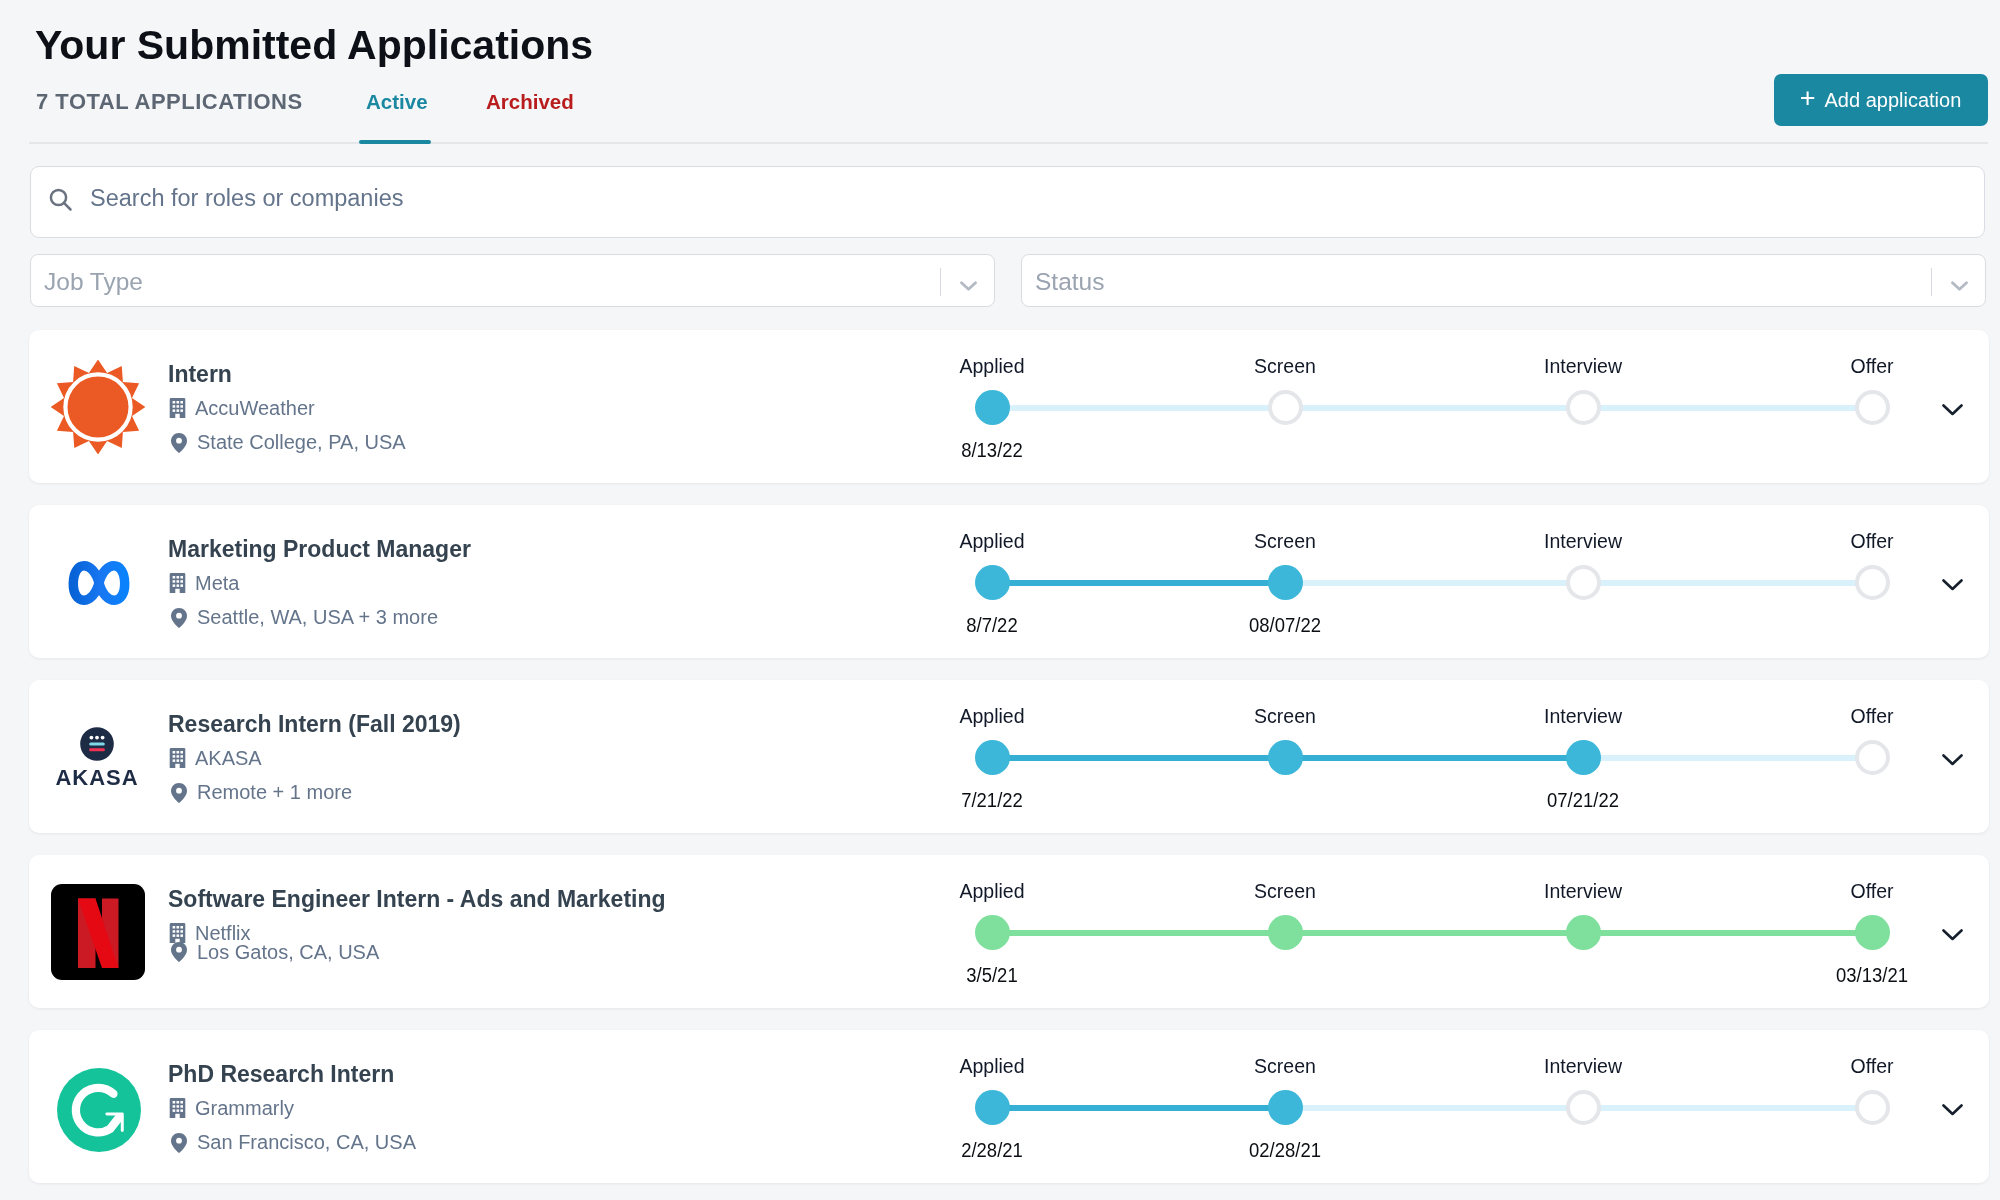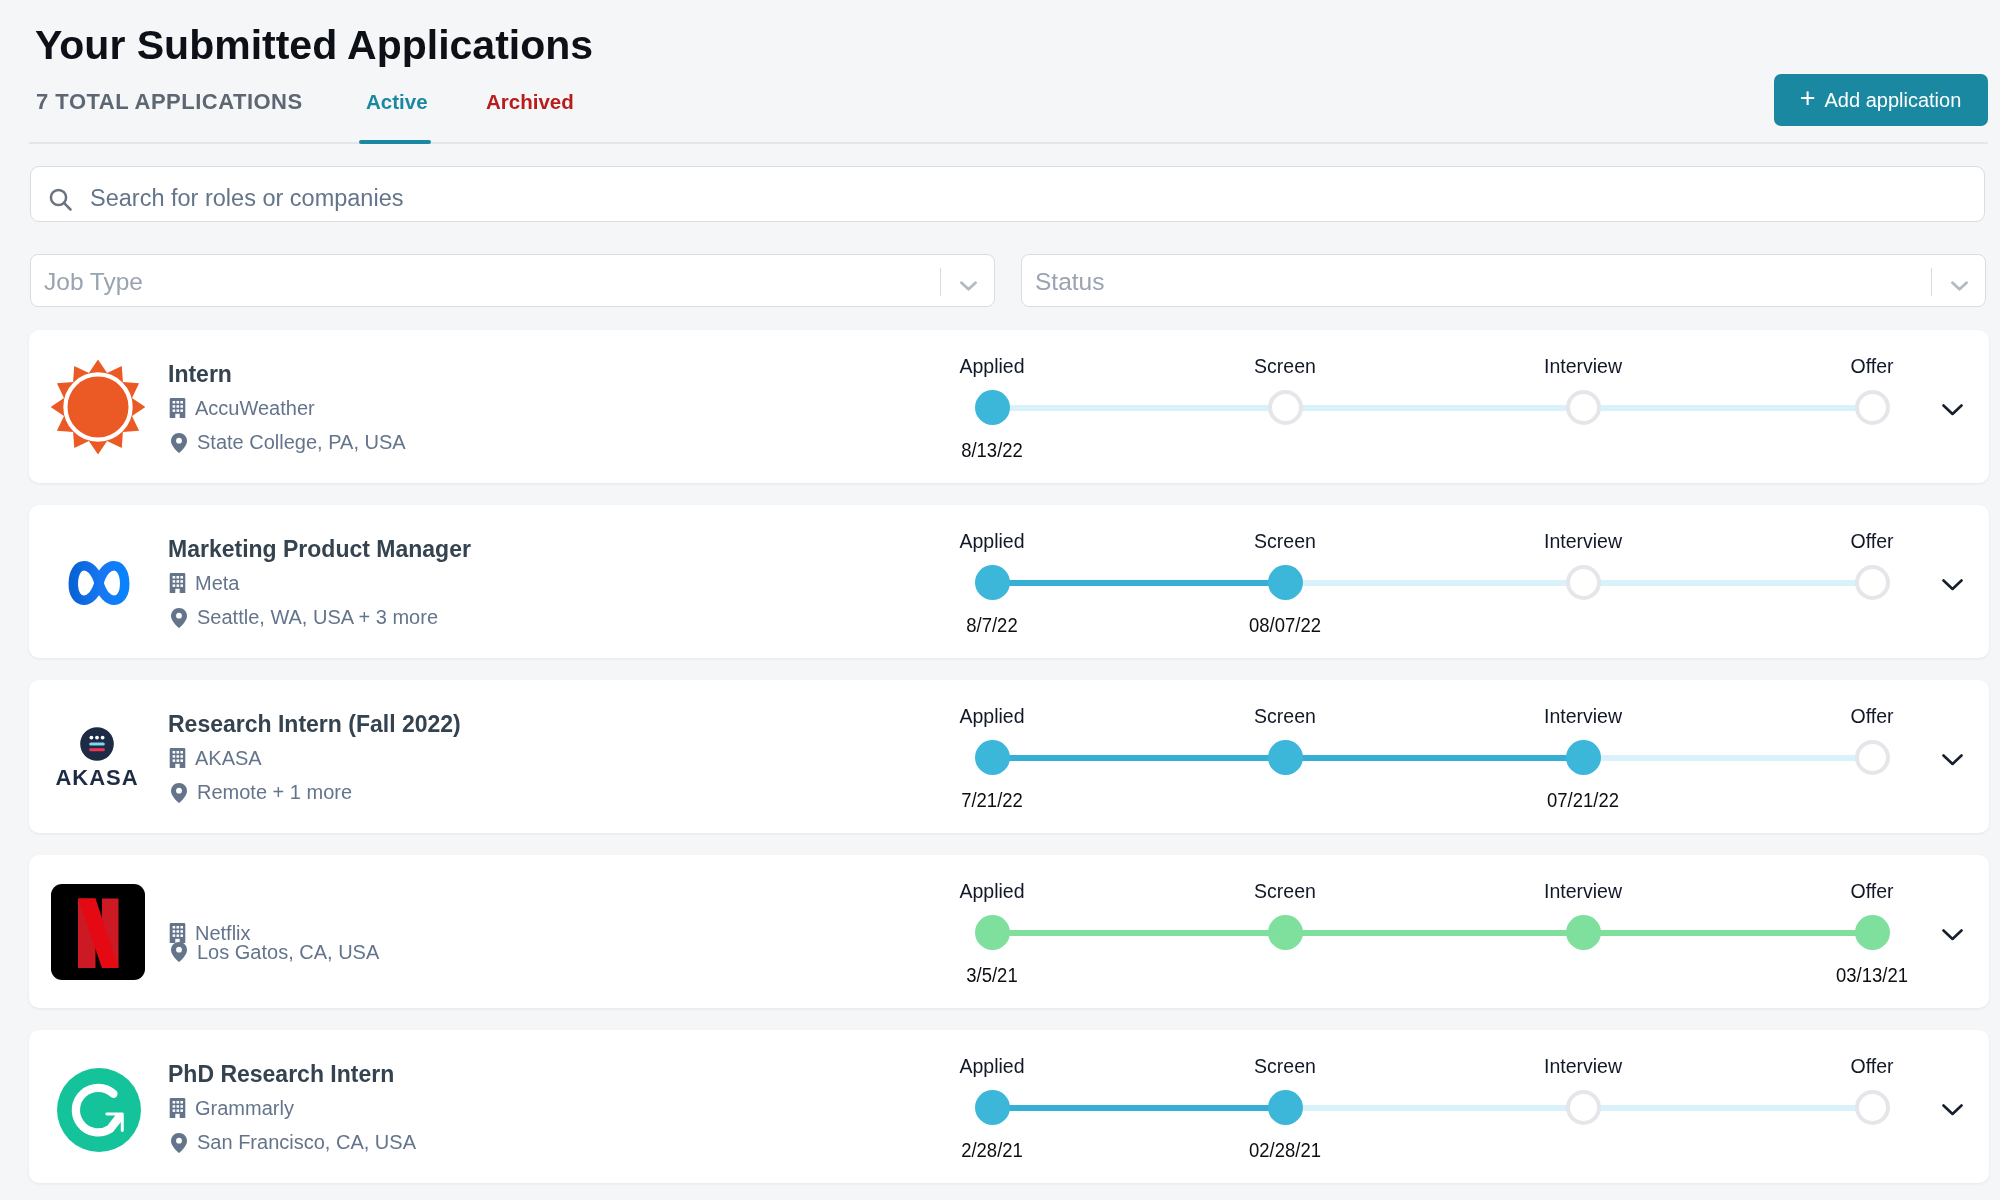--- a/index.html
+++ b/index.html
@@ -5,21 +5,21 @@
 html,body { width:2000px; height:1200px; background:#f5f6f8; font-family:"Liberation Sans",sans-serif; position:relative; overflow:hidden; }
 h1 { position:absolute; left:35px; top:22px; font-size:41px; font-weight:700; color:#0d1117; }
 .subcount { position:absolute; left:36px; top:89px; font-size:22px; font-weight:700; color:#5d6673; letter-spacing:0.5px; }
 .tab-active { position:absolute; left:366px; top:90px; font-size:20.5px; font-weight:700; color:#1b88a1; }
 .tab-arch { position:absolute; left:486px; top:90px; font-size:20.5px; font-weight:700; color:#b91c1c; }
 .divider { position:absolute; left:29px; top:142px; width:1959px; height:1.5px; background:#e4e6e9; }
 .underline { position:absolute; left:359px; top:139.5px; width:72px; height:4px; background:#1b88a1; border-radius:2px; }
 .addbtn { position:absolute; left:1773.5px; top:74px; width:214px; height:52px; background:#1b88a1; border-radius:7px; color:#fff; display:flex; align-items:center; justify-content:center; }
 .addbtn .plus { font-size:27px; font-weight:400; margin-right:9px; margin-top:-3px; }
 .addbtn .txt { font-size:20px; font-weight:400; }
-.search { position:absolute; left:30px; top:166px; width:1955px; height:56px; background:#fff; border:1.5px solid #d9dde3; border-radius:9px; }
+.search { position:absolute; left:30px; top:166px; width:1955px; height:72px; background:#fff; border:1.5px solid #d9dde3; border-radius:9px; }
 .search .ph { position:absolute; left:59px; top:18px; font-size:23.5px; color:#64748b; }
 .filter { position:absolute; top:254px; height:53px; background:#fff; border:1.5px solid #d9dde3; border-radius:8px; }
 .filter .ph { position:absolute; left:13px; top:12.5px; font-size:24.5px; color:#9aa3b0; }
 .filter .sep { position:absolute; right:53px; top:13px; width:1.5px; height:28px; background:#d6dade; }
 .filter .chev { position:absolute; right:17px; top:21.5px; }
 .card { position:absolute; left:29px; width:1960px; height:153px; background:#fff; border-radius:10px; box-shadow:0 1px 3px rgba(16,24,40,0.07); }
 .ttl { position:absolute; left:139px; top:30.5px; font-size:23px; font-weight:700; color:#34434f; }
 .meta { position:absolute; left:140px; height:24px; display:flex; align-items:center; font-size:20px; color:#64748b; }
 .mic { display:flex; align-items:center; }
 .trk { position:absolute; top:74.5px; height:6.5px; border-radius:3px; }
@@ -154,21 +154,21 @@
 <div class="card" style="top:680px">
 <svg width="86" height="64" viewBox="0 0 86 64" style="position:absolute;left:26px;top:44.5px">
 <circle cx="42" cy="19" r="16.8" fill="#1d2b44"></circle>
 <circle cx="36.4" cy="12.6" r="1.9" fill="#fff"></circle>
 <circle cx="42" cy="12.6" r="1.9" fill="#fff"></circle>
 <circle cx="47.6" cy="12.6" r="1.9" fill="#fff"></circle>
 <rect x="34.2" y="17.6" width="15.6" height="3" rx="1.5" fill="#7fd8e8"></rect>
 <rect x="34.2" y="23.2" width="15.6" height="3" rx="1.2" fill="#ef3352"></rect>
 <text x="42" y="60" text-anchor="middle" font-family="'Liberation Sans',sans-serif" font-weight="bold" font-size="22" letter-spacing="1" fill="#1d2b44">AKASA</text>
 </svg>
-<div class="ttl">Research Intern (Fall 2022)</div>
+<div class="ttl">Research Intern (Fall 2019)</div>
 <div class="meta" style="top:66px"><span class="mic" style="margin-right:9px">
         <svg width="17" height="20" viewBox="0 0 17 20">
 <path d="M2,0 h13 a1.3,1.3 0 0 1 1.3,1.3 V20 H0.7 V1.3 A1.3,1.3 0 0 1 2,0 Z" fill="#64748b"></path>
 <rect x="3.6" y="3" width="2.6" height="2.5" fill="#fff"></rect>
           <rect x="7.5" y="3" width="2.6" height="2.5" fill="#fff"></rect>
           <rect x="11.4" y="3" width="2.6" height="2.5" fill="#fff"></rect>
 <rect x="3.6" y="7.2" width="2.6" height="2.5" fill="#fff"></rect>
           <rect x="7.5" y="7.2" width="2.6" height="2.5" fill="#fff"></rect>
           <rect x="11.4" y="7.2" width="2.6" height="2.5" fill="#fff"></rect>
 <rect x="3.6" y="11.4" width="2.6" height="2.5" fill="#fff"></rect>
@@ -199,20 +199,21 @@
 <path d="M1.5,1.5 L10.5,10 L19.5,1.5" fill="none" stroke="#16202c" stroke-width="2.6" stroke-linecap="round" stroke-linejoin="round"></path>
 </svg></div>
 </div>
 <div class="card" style="top:855px">
 <svg width="94" height="96" viewBox="0 0 94 96" style="position:absolute;left:22px;top:29px">
 <rect x="0" y="0" width="94" height="96" rx="11" fill="#000"></rect>
 <rect x="27" y="14.5" width="17.5" height="69.5" fill="#cb1a24"></rect>
 <rect x="51" y="14.5" width="16.5" height="69.5" fill="#cb1a24"></rect>
 <path d="M27,14.5 L44.5,14.5 L67.5,84 L51,84 Z" fill="#e50914"></path>
 </svg>
+<div class="ttl">Software Engineer Intern - Ads and Marketing</div>
 <div class="meta" style="top:66px"><span class="mic" style="margin-right:9px">
         <svg width="17" height="20" viewBox="0 0 17 20">
 <path d="M2,0 h13 a1.3,1.3 0 0 1 1.3,1.3 V20 H0.7 V1.3 A1.3,1.3 0 0 1 2,0 Z" fill="#64748b"></path>
 <rect x="3.6" y="3" width="2.6" height="2.5" fill="#fff"></rect>
           <rect x="7.5" y="3" width="2.6" height="2.5" fill="#fff"></rect>
           <rect x="11.4" y="3" width="2.6" height="2.5" fill="#fff"></rect>
 <rect x="3.6" y="7.2" width="2.6" height="2.5" fill="#fff"></rect>
           <rect x="7.5" y="7.2" width="2.6" height="2.5" fill="#fff"></rect>
           <rect x="11.4" y="7.2" width="2.6" height="2.5" fill="#fff"></rect>
 <rect x="3.6" y="11.4" width="2.6" height="2.5" fill="#fff"></rect>

